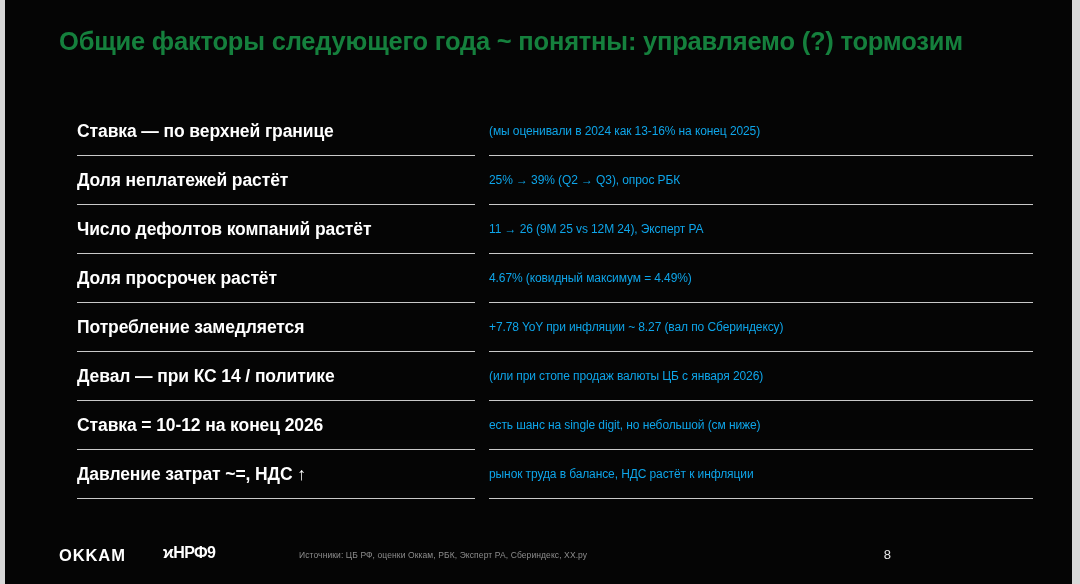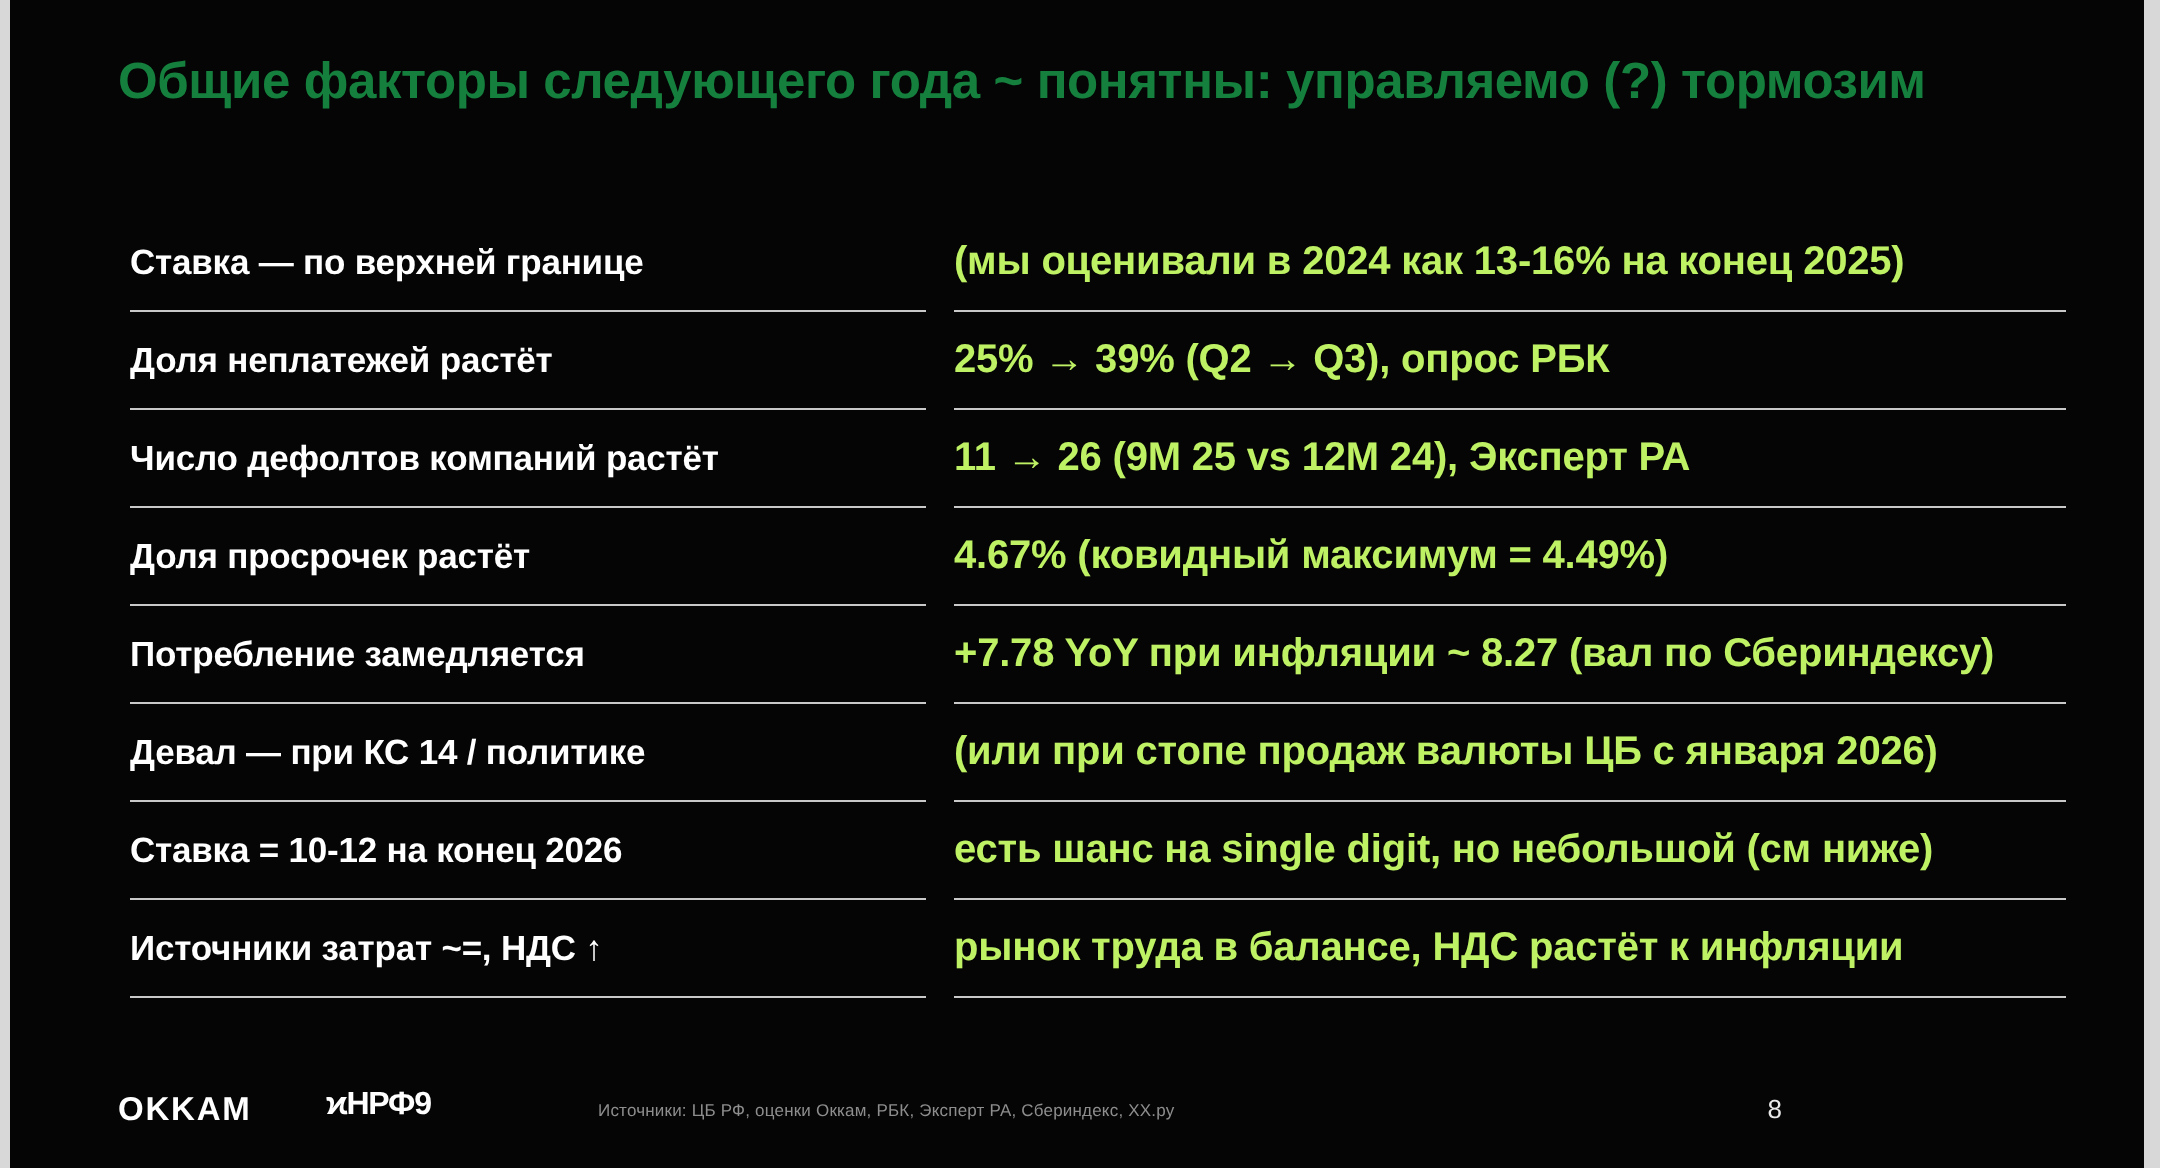--- a/index.html
+++ b/index.html
@@ -46,20 +46,21 @@
     align-items: center;
   }
   .cell-left {
     width: 398px;
     flex: 0 0 398px;
     height: 49px;
     display: flex;
     align-items: center;
     border-bottom: 1.4px solid #c9c9c9;
     box-sizing: border-box;
+    margin-left: 12px;
   }
   .cell-gap {
     width: 14px;
     flex: 0 0 14px;
     height: 49px;
   }
   .cell-right {
     flex: 1 1 auto;
     height: 49px;
     display: flex;
@@ -72,23 +73,23 @@
     height: 49px;
   }
   .label-text {
     font-size: 17.5px;
     font-weight: bold;
     color: #ffffff;
     letter-spacing: -0.1px;
     white-space: nowrap;
   }
   .detail-text {
-    font-size: 20px;
-    font-weight: bold;
-    color: #bef264;
+    font-size: 12px;
+    font-weight: normal;
+    color: #0ea5e9;
     letter-spacing: -0.1px;
     white-space: nowrap;
   }
   .footer {
     position: absolute;
     left: 0;
     top: 538px;
     width: 926px;
     height: 46px;
   }
@@ -201,21 +202,21 @@
         <span class="label-text">Ставка = 10-12 на конец 2026</span>
       </div>
       <div class="cell-gap"></div>
       <div class="cell-right">
         <span class="detail-text">есть шанс на single digit, но небольшой (см ниже)</span>
       </div>
     </div>
 
     <div class="row">
       <div class="cell-left">
-        <span class="label-text">Источники затрат ~=, НДС ↑</span>
+        <span class="label-text">Давление затрат ~=, НДС ↑</span>
       </div>
       <div class="cell-gap"></div>
       <div class="cell-right">
         <span class="detail-text">рынок труда в балансе, НДС растёт к инфляции</span>
       </div>
     </div>
 
   </div>
 
   <div class="footer">

